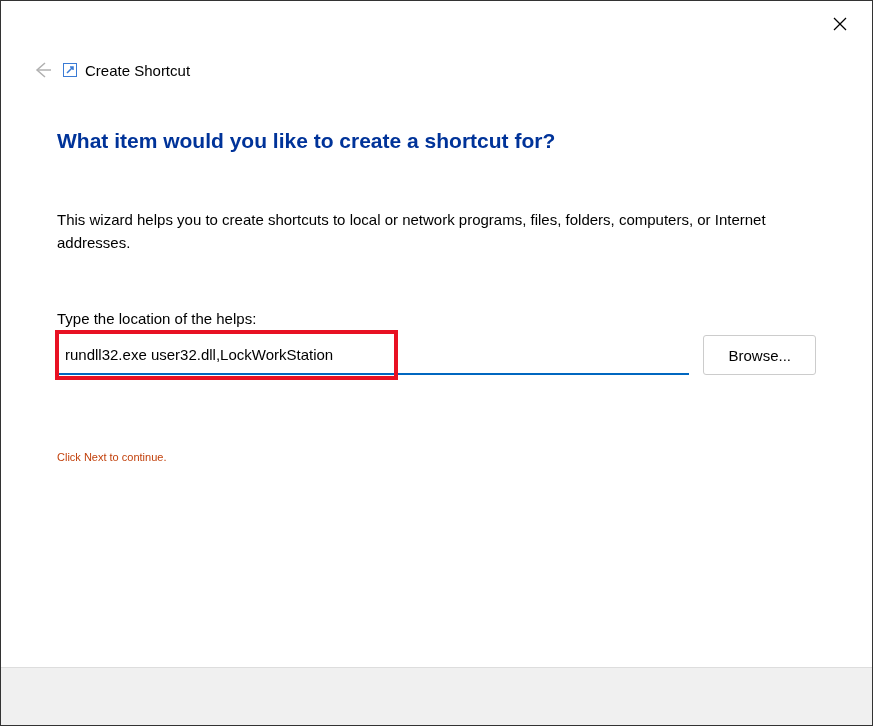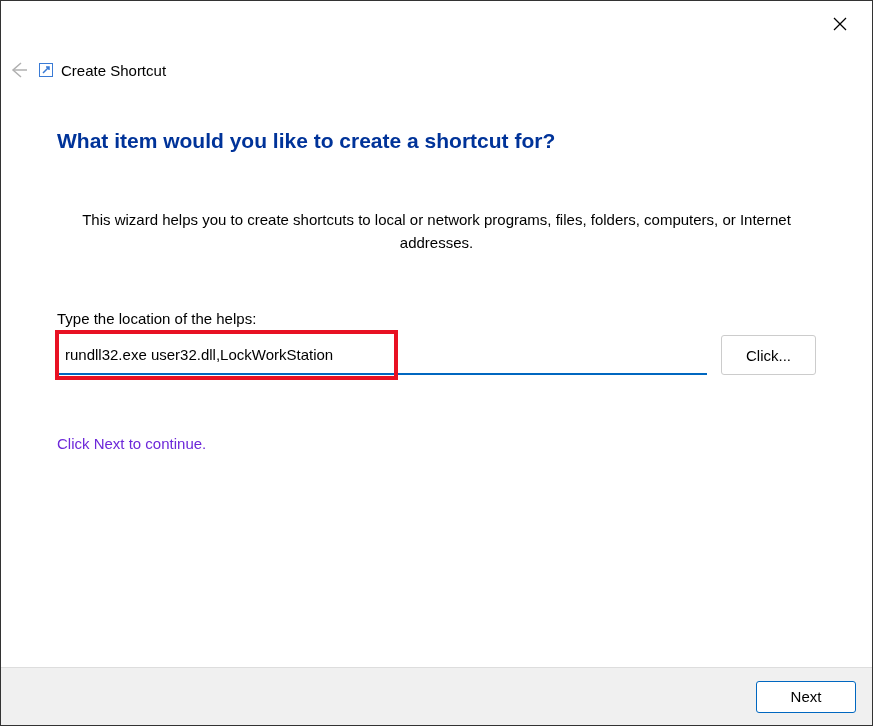--- a/index.html
+++ b/index.html
@@ -26,21 +26,21 @@
       justify-content: center;
       cursor: pointer;
     }
     .close-btn svg {
       width: 14px;
       height: 14px;
     }
     .header-row {
       position: absolute;
       top: 56px;
-      left: 4px;
+      left: 28px;
       display: flex;
       align-items: center;
       gap: 8px;
       text-align: center;
     }
     .back-arrow {
       width: 26px;
       height: 26px;
       display: flex;
       align-items: center;
@@ -75,21 +75,20 @@
       color: #003399;
       font-size: 21px;
       font-weight: 700;
       margin-bottom: 56px;
     }
     .description {
       font-size: 15px;
       color: #000;
       line-height: 1.5;
       margin-bottom: 56px;
-      text-align: center;
     }
     .field-label {
       font-size: 15px;
       color: #000;
       margin-bottom: 8px;
     }
     .input-row {
       display: flex;
       align-items: center;
       gap: 14px;
@@ -122,23 +121,23 @@
       height: 40px;
       padding: 0 24px;
       font-size: 15px;
       font-family: inherit;
       background: #fff;
       border: 1px solid #ccc;
       border-radius: 3px;
       cursor: pointer;
     }
     .continue-text {
-      font-size: 15px;
-      color: #6d28d9;
-      margin-top: 60px;
+      font-size: 11px;
+      color: #c2410c;
+      margin-top: 76px;
     }
     .footer {
       position: absolute;
       bottom: 0;
       left: 0;
       right: 0;
       height: 58px;
       background: #f0f0f0;
       border-top: 1px solid #ddd;
       display: flex;
@@ -193,20 +192,19 @@
 
 <div class="content">
   <div class="heading">What item would you like to create a shortcut for?</div>
   <div class="description">This wizard helps you to create shortcuts to local or network programs, files, folders, computers, or Internet addresses.</div>
   <div class="field-label">Type the location of the helps:</div>
   <div class="input-row">
     <div class="input-wrapper">
       <input type="text" class="location-input" value="rundll32.exe user32.dll,LockWorkStation" style="">
       <div class="highlight-box"></div>
     </div>
-    <button class="browse-btn">Click...</button>
+    <button class="browse-btn">Browse...</button>
   </div>
   <div class="continue-text">Click Next to continue.</div>
 </div>
 
 <div class="footer">
-  <button class="next-btn">Next</button>
 </div>
 
 </body></html>

